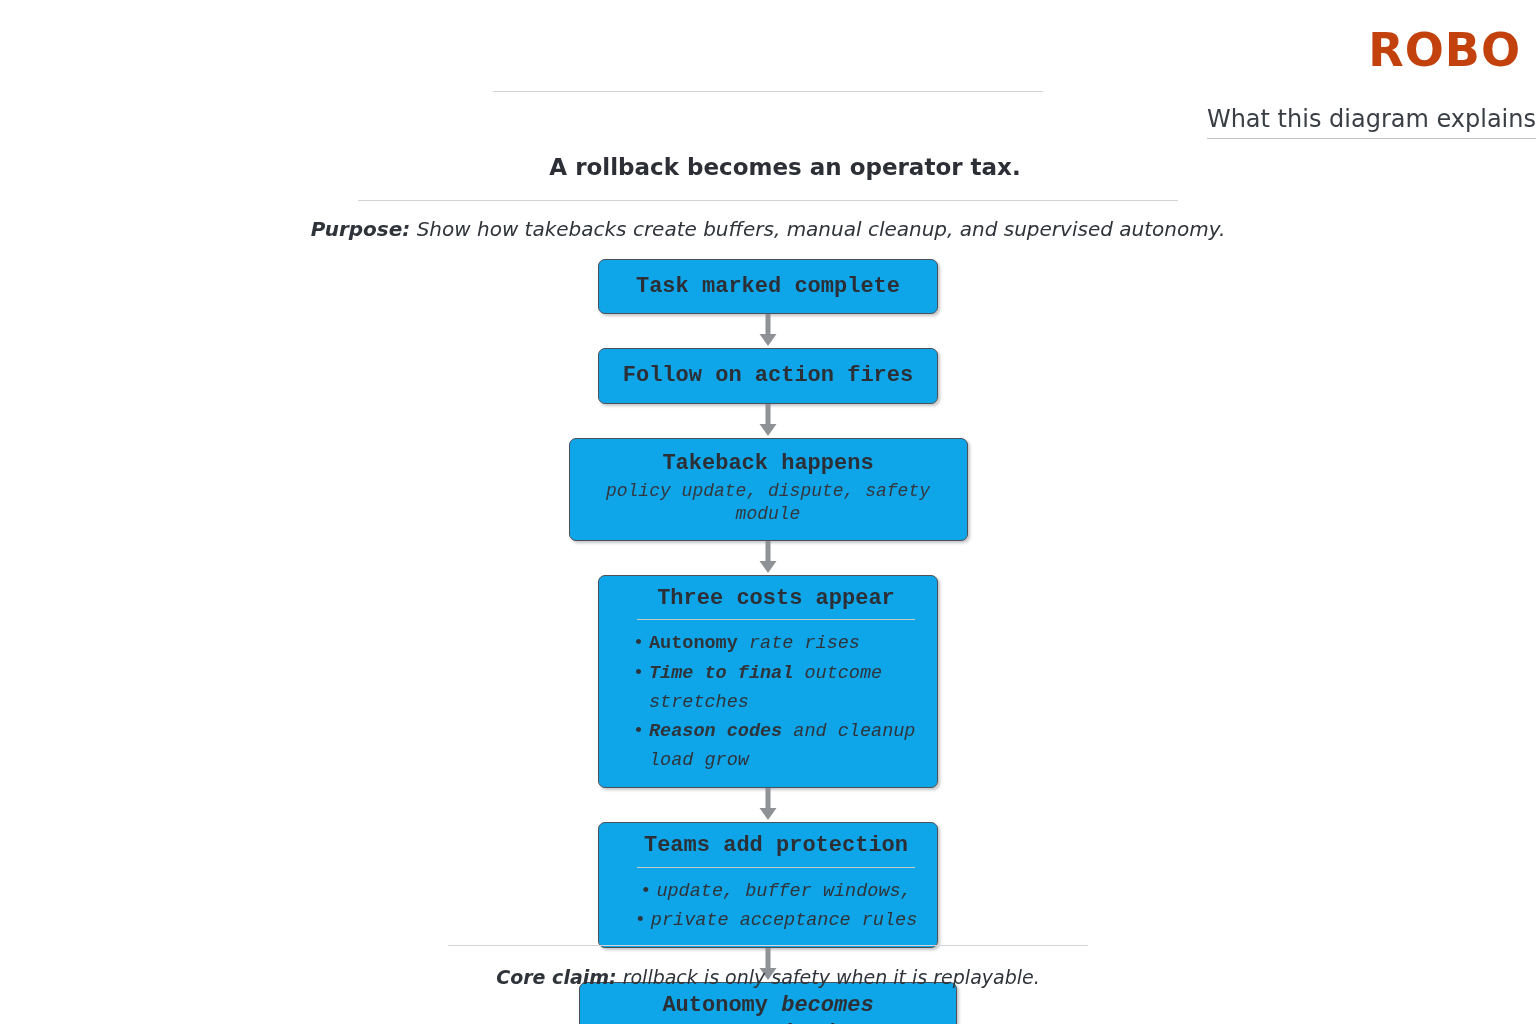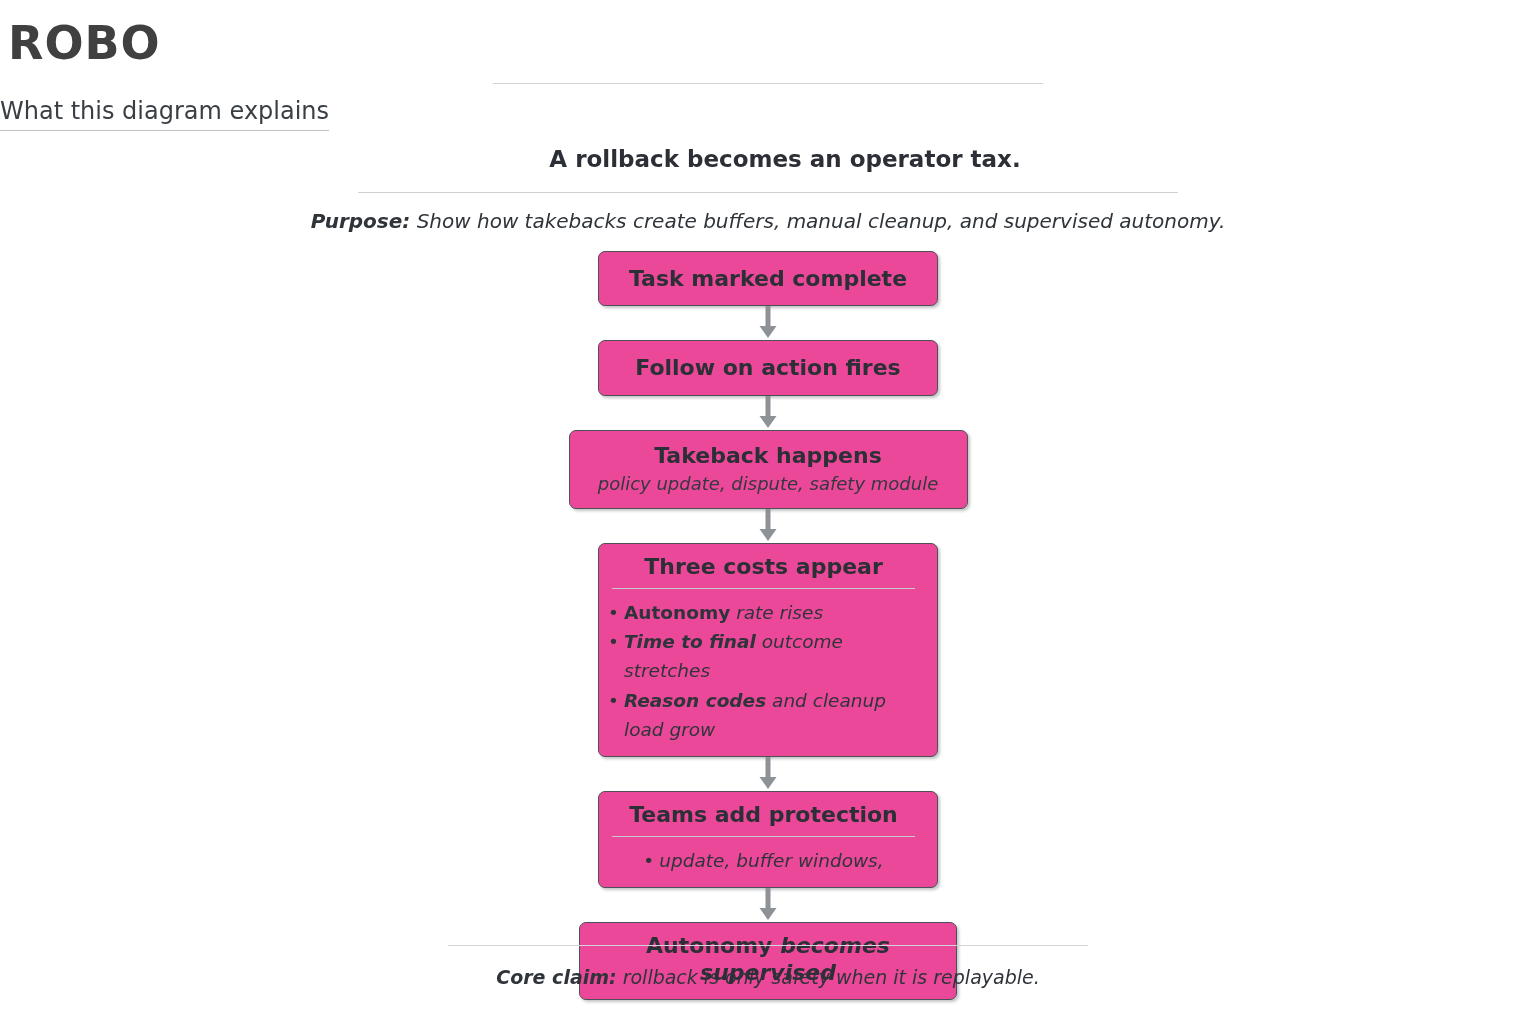--- a/index.html
+++ b/index.html
@@ -13,37 +13,37 @@
     font-family: "DejaVu Sans", sans-serif;
     color: #2f343a;
     position: relative;
     overflow: hidden;
   }
 
   
   .header { padding-top: 10px; }
 
   .robo-title {
-    text-align: left;
+    text-align: right;
     font-family: "DejaVu Sans", sans-serif;
     font-size: 46px;
     font-weight: bold;
     letter-spacing: 1px;
-    color: #404040;
+    color: #c2410c;
     line-height: 1.1;
-    margin: 8px;
+    margin: 15px;
   }
   .title-rule {
     width: 550px;
     height: 1px;
     background: #d2d4d7;
     margin: 14px auto 0 auto;
   }
   .subtitle-wrap {
-    text-align: left;
+    text-align: right;
     margin-top: 12px;
   }
   .subtitle {
     display: inline-block;
     font-size: 24px;
     color: #3a3f45;
     padding-bottom: 4px;
     border-bottom: 1px solid #bfc2c6;
     line-height: 1.25;
   }
@@ -77,30 +77,31 @@
   .flow {
     margin: 0 auto;
     width: 420px;
     padding-top: 18px;
     display: flex;
     flex-direction: column;
     align-items: center;
   }
 
   .node {
-    background: #ec4899;
+    background: #0ea5e9;
     border: 1.5px solid #4d5157;
     border-radius: 7px;
     box-shadow: 2px 2px 3px rgba(120,124,128,0.45);
     box-sizing: border-box;
     text-align: center;
+    font-family: Liberation Mono, monospace;
   }
   .node.w1 { width: 340px; padding: 13px 14px; }
   .node.w2 { width: 399px; padding: 11px 14px 13px 14px; }
-  .node.w3 { width: 340px; padding: 9px 12px 12px 3px; }
+  .node.w3 { width: 340px; padding: 9px 12px 12px 28px; }
   .node.w4 { width: 378px; padding: 9px 12px 12px 12px; }
 
   .node-title {
     font-size: 22px;
     font-weight: bold;
     color: #2c3036;
     line-height: 1.25;
   }
   .node-title .ital {
     font-style: italic;
@@ -250,20 +251,23 @@
     <path d="M10.5 0 H15.5 V20 H21.5 L13 32 L4.5 20 H10.5 Z" fill="#8e9296"></path>
   </svg>
 
   <div class="node w3">
     <div class="node-title">Teams add protection</div>
     <div class="node-divider"></div>
     <ul class="node-list centered">
       <li>
         <span class="bullet">•</span><span class="tail">update, buffer windows,</span>
       </li>
+      <li>
+        <span class="bullet">•</span><span class="tail">private acceptance rules</span>
+      </li>
     </ul>
   </div>
 
   <svg class="arrow" width="26" height="34" viewBox="0 0 26 34">
     <path d="M10.5 0 H15.5 V20 H21.5 L13 32 L4.5 20 H10.5 Z" fill="#8e9296"></path>
   </svg>
 
   <div class="node w4">
     <div class="node-title">
       <span>Autonomy</span>

